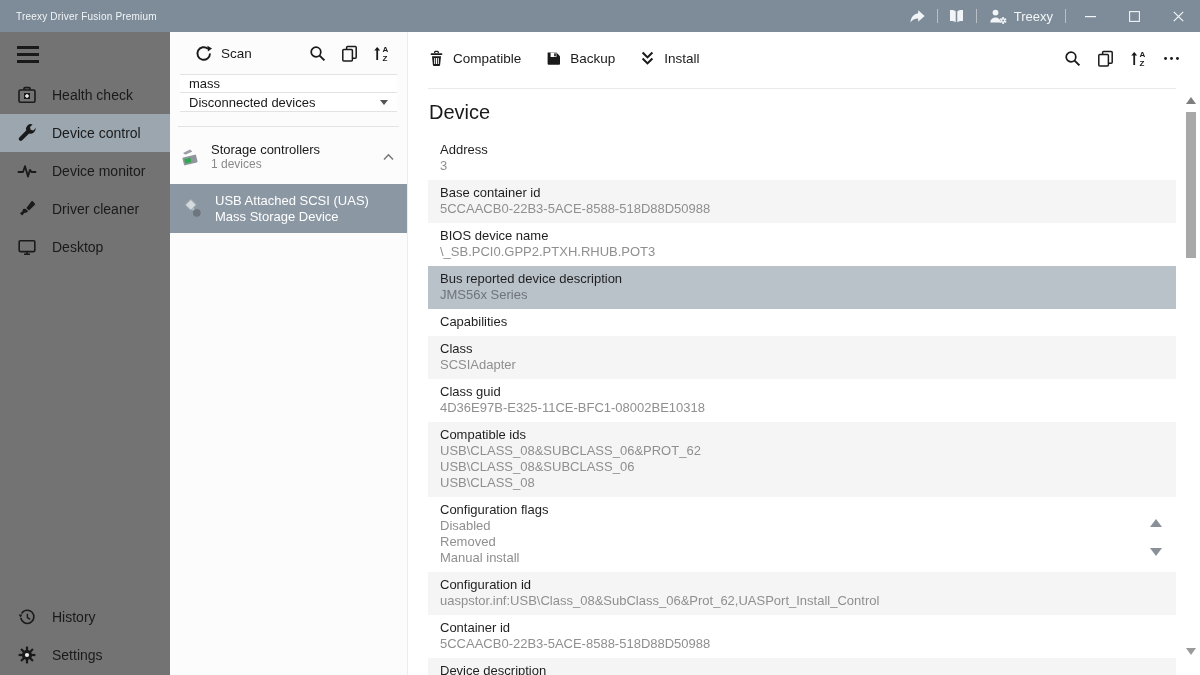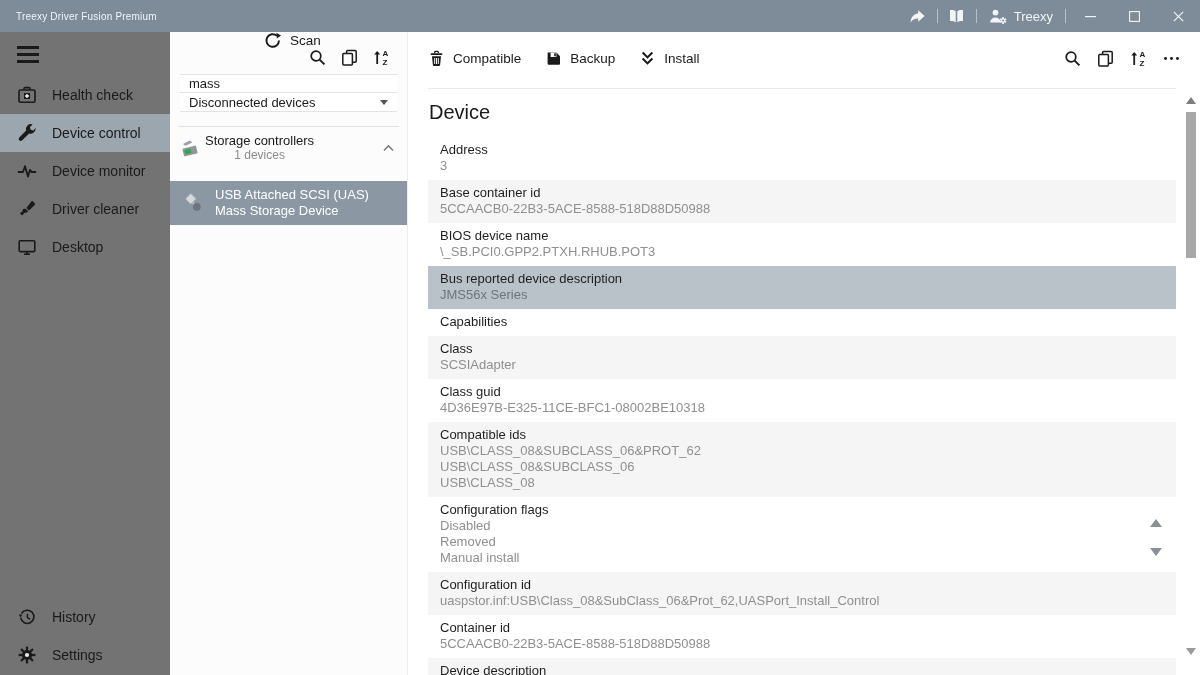--- a/index.html
+++ b/index.html
@@ -25,36 +25,36 @@
   .hamburger span { display:block; height:2.5px; background:#1a1a1a; }
   .nav { margin-top:9px; }
   .nav-item { height:38px; display:flex; align-items:center; padding-left:17px; gap:15px;
     font-size:14px; color:#1a1a1a; }
   .nav-item.selected { background:#9BA6AF; }
   .nav-item .ic { width:20px; height:20px; flex:none; display:flex; align-items:center; justify-content:center; }
   .side-bottom { position:absolute; left:0; right:0; bottom:1px; }
 
   
   .listpanel { width:238px; background:#FCFCFC; border-right:1px solid #ECECEC; flex:none; position:relative; }
-  .list-toolbar { height:42px; display:flex; align-items:center; padding:0 17px 0 25px;flex-direction:column; }
+  .list-toolbar { height:42px; display:flex; align-items:center; padding:0 17px 0 25px; }
   .scan-btn { display:flex; align-items:center; gap:9px; font-size:13.5px; color:#1a1a1a; }
   .lt-icons { margin-left:auto; display:flex; align-items:center; gap:15px; }
   .sicon { width:17px; height:17px; display:flex; align-items:center; justify-content:center; }
   .field { margin:0 10px; height:19px; display:flex; align-items:center; padding:0 9px;
     font-size:13px; color:#1a1a1a; border-bottom:1px solid #E3E3E3; background:#fff; }
   .field.first { border-top:1px solid #E3E3E3; }
   .caret-down { margin-left:auto; width:0; height:0; border-left:4px solid transparent;
     border-right:4px solid transparent; border-top:5px solid #555; }
   .list-sep { border-top:1px solid #E3E3E3; margin:14px 8px 0 8px; }
-  .group-header { height:42px; display:flex; align-items:center; padding:0 13px 0 8px; gap:3px;text-align:center; }
+  .group-header { margin-top:9px; height:42px; display:flex; align-items:center; padding:0 13px 0 8px; gap:9px; }
   .gh-text { line-height:15px; }
   .gh-title { font-size:13px; color:#1a1a1a; }
   .gh-sub { font-size:12px; color:#8A8A8A; }
   .gh-chevron { margin-left:auto; }
-  .device-item { margin-top:12px; height:44px; background:#8B98A4; color:#fff;
+  .device-item { margin-top:6px; height:49px; background:#8B98A4; color:#fff;
     display:flex; align-items:center; padding-left:12px; gap:11px; }
   .di-label { font-size:13px; line-height:16px; width:172px; }
 
   
   .contentpanel { flex:1; background:#fff; position:relative; }
   .content-toolbar { height:52px; display:flex; align-items:center; padding:0 20px; }
   .ct-btn { display:flex; align-items:center; gap:8px; font-size:13.5px; color:#1a1a1a; margin-right:24px; }
   .ct-icons { margin-left:auto; display:flex; align-items:center; gap:16px; }
   .details { position:absolute; left:20px; right:24px; top:56px; bottom:0;
     border-top:1px solid #E9E9E9; overflow:hidden; }

